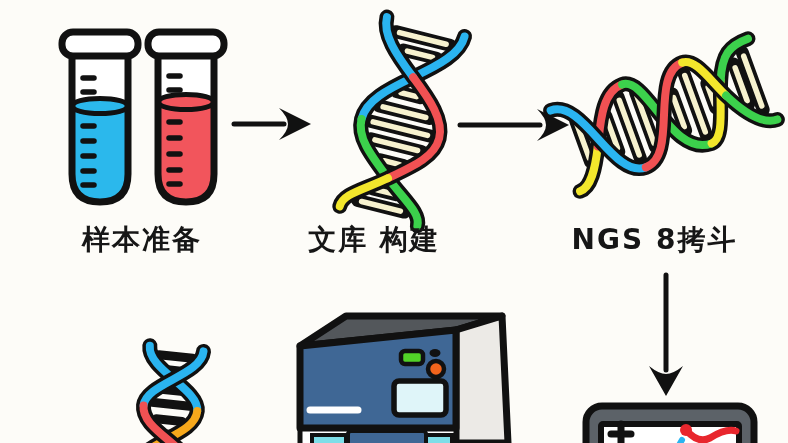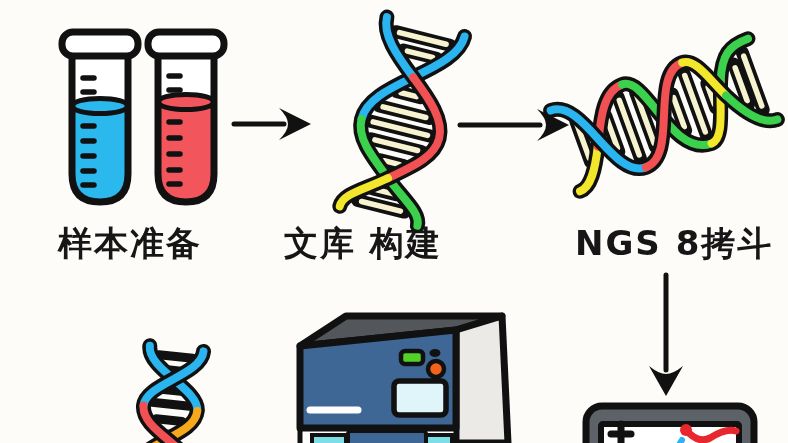--- a/index.html
+++ b/index.html
@@ -1,20 +1,20 @@
 <!DOCTYPE html>
 <html><head>
 <meta charset="utf-8">
 <style>
   html,body{margin:0;padding:0;}
   body{width:788px;height:443px;overflow:hidden;position:relative;
        background:#fdfcf8;font-family:"DejaVu Sans",sans-serif;}
   .abs{position:absolute;}
-  .lbl{position:absolute;font-weight:800;font-size:34px;letter-spacing:2px;
-       color:#161616;white-space:nowrap;
+  .lbl{position:absolute;font-weight:800;font-size:28px;letter-spacing:2px;
+       color:#161616;text-align:center;white-space:nowrap;
        font-family:"DejaVu Sans",sans-serif;}
   svg{display:block;overflow:visible;}
   .so{stroke:#111;stroke-width:15;fill:none;stroke-linecap:round;}
   .ss{stroke-width:8;fill:none;stroke-linecap:round;}
   .c-blue{stroke:#2ab4f0;} .c-green{stroke:#3cd14c;} .c-red{stroke:#f15153;}
   .c-yellow{stroke:#f3e72c;} .c-orange{stroke:#f7a81b;}
   .rung-b{stroke:#111;stroke-width:13;stroke-linecap:round;}
   .rung-c{stroke:#f7f2cf;stroke-width:5.5;stroke-linecap:round;}
   .rung-k{stroke:#111;stroke-width:9;stroke-linecap:round;}
   .tick{stroke:#111;stroke-width:5.5;stroke-linecap:round;}
@@ -146,21 +146,21 @@
       <g>
         <path class="so" d="M 10,22 C 45,22 45,108 80,108 C 115,108 115,22 150,22 C 164,22 170,48 180,68 C 190,88 204,108 220,108"></path>
         <path class="ss c-blue" d="M 10,22 C 45,22 45,108 80,108"></path>
         <path class="ss c-red" d="M 80,108 C 115,108 115,22 150,22"></path>
         <path class="ss c-yellow" d="M 150,22 C 164,22 170,48 180,68"></path>
         <path class="ss c-green" d="M 180,68 C 190,88 204,108 220,108"></path>
       </g>
     </g>
   </svg>
 </div>
-<div class="lbl" style="left:575px;top:221px;width:195px;">NGS 8拷斗</div>
+<div class="lbl" style="left:557px;top:221px;width:195px;">NGS 8拷斗</div>
 
 <svg class="abs" style="left:646px;top:272px;" width="42" height="126" viewBox="0 0 42 126">
   <line x1="20" y1="3" x2="20" y2="98" stroke="#111" stroke-width="5" stroke-linecap="round"></line>
   <path d="M 20,124 L 3,94 Q 13,102 20,102 Q 27,102 37,94 Z" fill="#111"></path>
 </svg>
 
 <div class="abs" style="left:108px;top:342px;">
   <svg width="120" height="101" viewBox="-5 0 120 101">
     <g transform="rotate(6 55 70)">
       <g>

